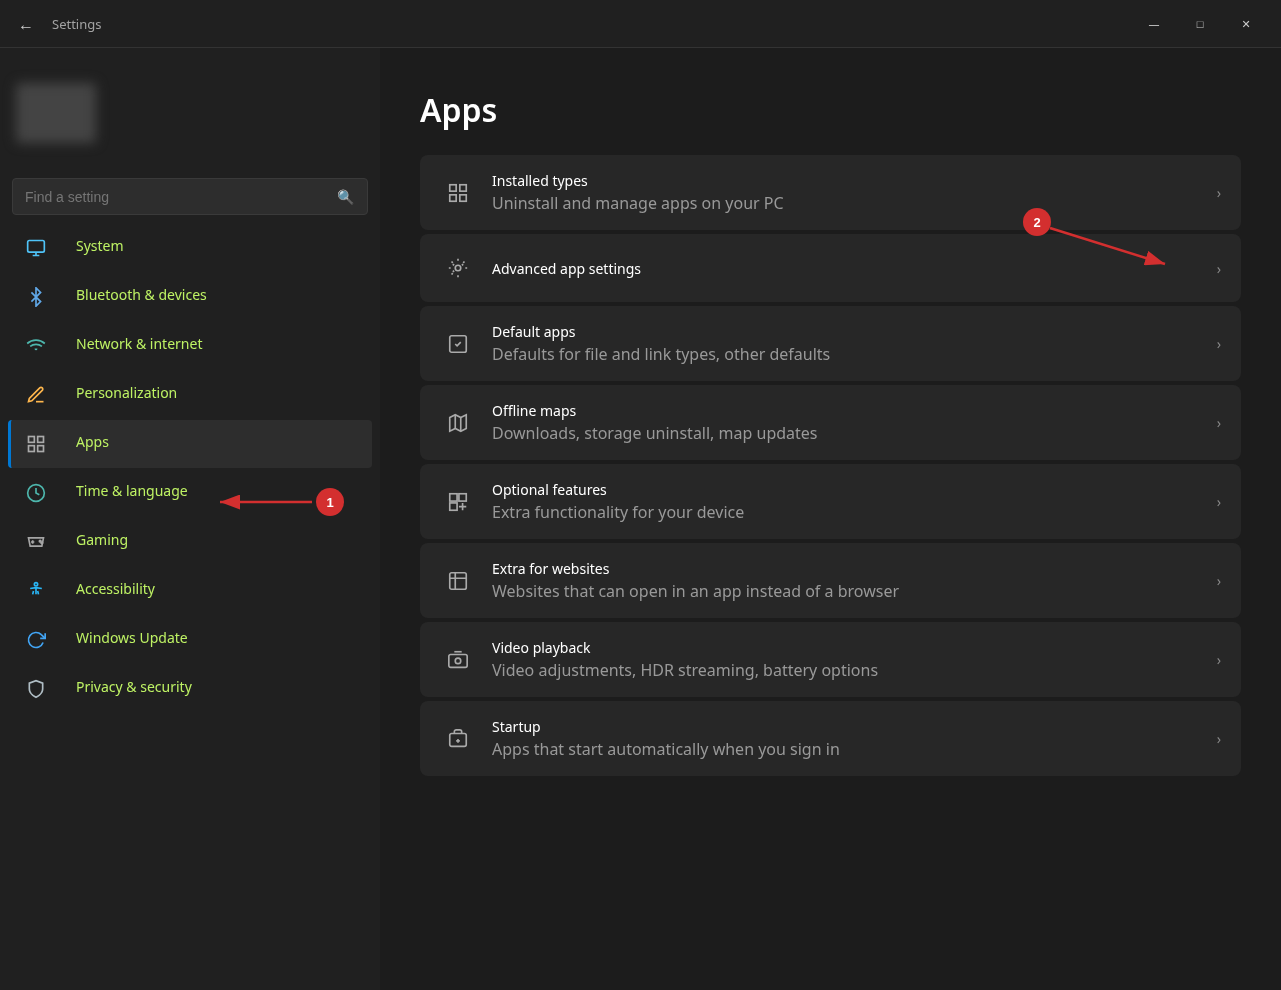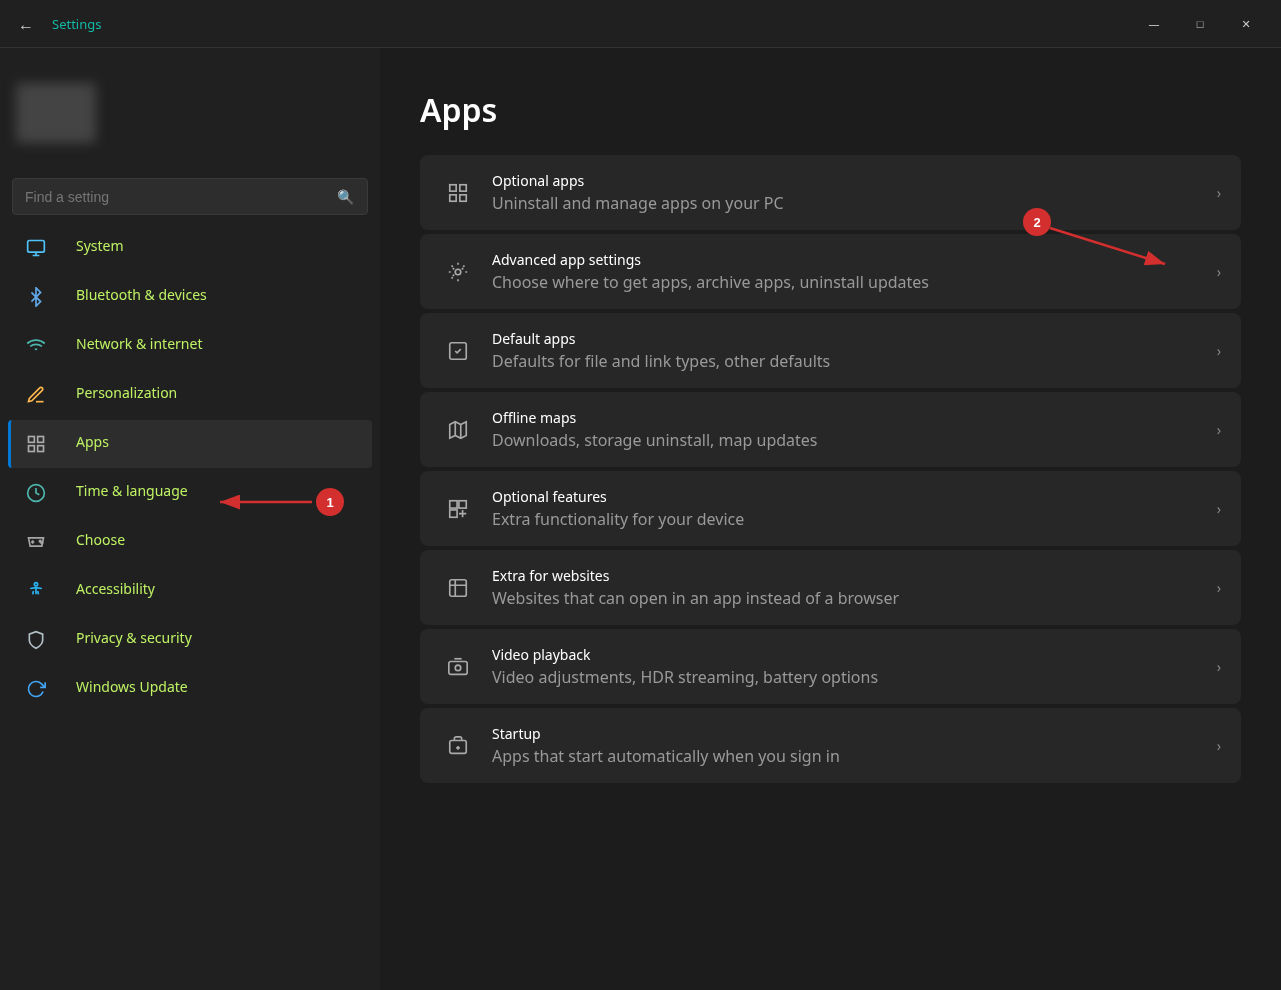--- a/index.html
+++ b/index.html
@@ -26,21 +26,21 @@
       width: 28px;
       height: 28px;
       display: flex; align-items: center; justify-content: center;
       cursor: pointer;
       border-radius: 4px;
       color: #ccc;
       font-size: 16px;
     }
     .titlebar-title {
       font-size: 13px;
-      color: #14b8a6;
+      color: #a3a3a3;
       flex: 1;
     }
     .titlebar-controls {
       display: flex;
       gap: 0;
     }
     .titlebar-btn {
       width: 46px;
       height: 32px;
       display: flex; align-items: center; justify-content: center;
@@ -292,79 +292,78 @@
   </div>
         <div class="nav-item">
     <div class="nav-icon">
             <svg width="20" height="20" viewBox="0 0 24 24" fill="none" stroke="#a5a5a5" stroke-width="2">
               <path d="M6 12h4m-2-2v4"></path>
               <circle cx="17" cy="11" r="1" fill="#a5a5a5"></circle>
               <circle cx="19" cy="13" r="1" fill="#a5a5a5"></circle>
               <path d="M3 7h18l-2 10H5L3 7z"></path>
             </svg>
           </div>
-    <span>Choose</span>
+    <span>Gaming</span>
   </div>
         <div class="nav-item">
     <div class="nav-icon">
             <svg width="20" height="20" viewBox="0 0 24 24" fill="none" stroke="#29b6f6" stroke-width="2">
               <circle cx="12" cy="4" r="2"></circle>
               <path d="M5 9l7-1 7 1M12 8v8m-4 0l1-4m6 4l-1-4"></path>
             </svg>
           </div>
     <span>Accessibility</span>
   </div>
         <div class="nav-item">
     <div class="nav-icon">
-            <svg width="20" height="20" viewBox="0 0 24 24" fill="none" stroke="#b0bec5" stroke-width="2">
-              <path d="M12 22s8-4 8-10V5l-8-3-8 3v7c0 6 8 10 8 10z"></path>
-            </svg>
-          </div>
-    <span>Privacy &amp; security</span>
-  </div>
-        <div class="nav-item">
-    <div class="nav-icon">
             <svg width="20" height="20" viewBox="0 0 24 24" fill="none" stroke="#42a5f5" stroke-width="2">
               <path d="M23 4v6h-6"></path>
               <path d="M20.49 15a9 9 0 11-2.12-9.36L23 10"></path>
             </svg>
           </div>
     <span>Windows Update</span>
+  </div>
+        <div class="nav-item">
+    <div class="nav-icon">
+            <svg width="20" height="20" viewBox="0 0 24 24" fill="none" stroke="#b0bec5" stroke-width="2">
+              <path d="M12 22s8-4 8-10V5l-8-3-8 3v7c0 6 8 10 8 10z"></path>
+            </svg>
+          </div>
+    <span>Privacy &amp; security</span>
   </div>
       </div>
   </div>
 
   <div class="content">
     <div class="page-title">Apps</div>
     <div class="settings-list" id="settings-list">
         <div class="settings-item">
     <div class="settings-item-icon">
             <svg width="22" height="22" viewBox="0 0 24 24" fill="none" stroke="#aaa" stroke-width="1.8">
               <rect x="3" y="3" width="7" height="7"></rect>
               <rect x="14" y="3" width="7" height="7"></rect>
               <rect x="3" y="14" width="7" height="7"></rect>
               <rect x="14" y="14" width="7" height="7"></rect>
             </svg>
           </div>
     <div class="settings-item-text">
-      <div class="settings-item-title">Optional apps</div>
+      <div class="settings-item-title">Installed types</div>
       <div class="settings-item-desc">Uninstall and manage apps on your PC</div>
     </div>
     <span class="settings-item-chevron">›</span>
   </div>
         <div class="settings-item">
     <div class="settings-item-icon">
             <svg width="22" height="22" viewBox="0 0 24 24" fill="none" stroke="#aaa" stroke-width="1.8">
               <circle cx="12" cy="12" r="3"></circle>
               <path d="M19.07 4.93l-1.41 1.41M16.24 7.76L17.66 9.17M12 2v2M12 20v2M4.93 4.93l1.41 1.41M7.76 7.76L6.34 9.17M2 12h2M20 12h2M4.93 19.07l1.41-1.41M7.76 16.24L6.34 14.83M12 2v2"></path>
             </svg>
           </div>
     <div class="settings-item-text">
       <div class="settings-item-title">Advanced app settings</div>
-      <div class="settings-item-desc">Choose where to get apps, archive apps, uninstall updates</div>
     </div>
     <span class="settings-item-chevron">›</span>
   </div>
         <div class="settings-item">
     <div class="settings-item-icon">
             <svg width="22" height="22" viewBox="0 0 24 24" fill="none" stroke="#aaa" stroke-width="1.8">
               <rect x="3" y="3" width="18" height="18" rx="2"></rect>
               <path d="M9 12l2 2 4-4"></path>
             </svg>
           </div>

